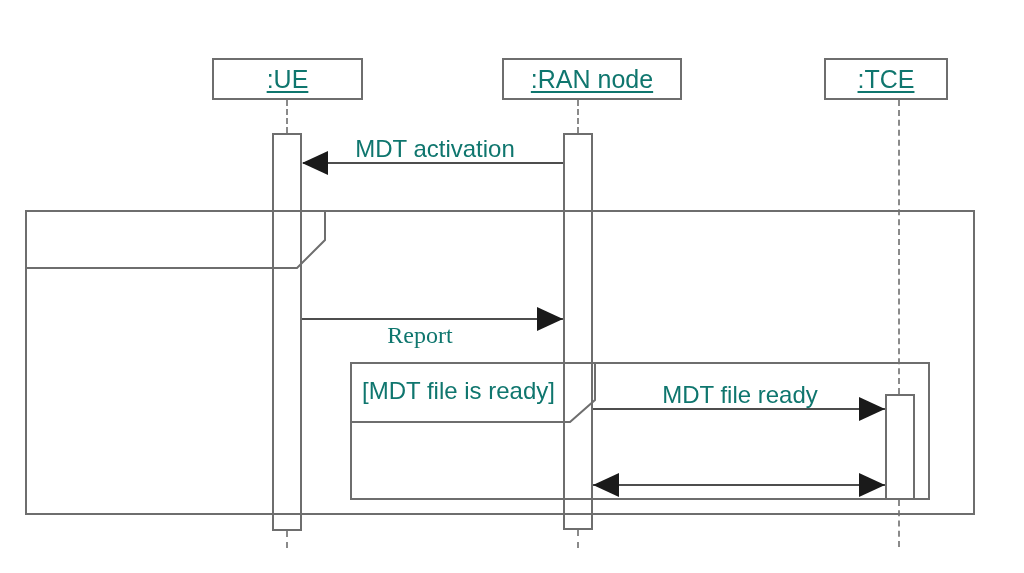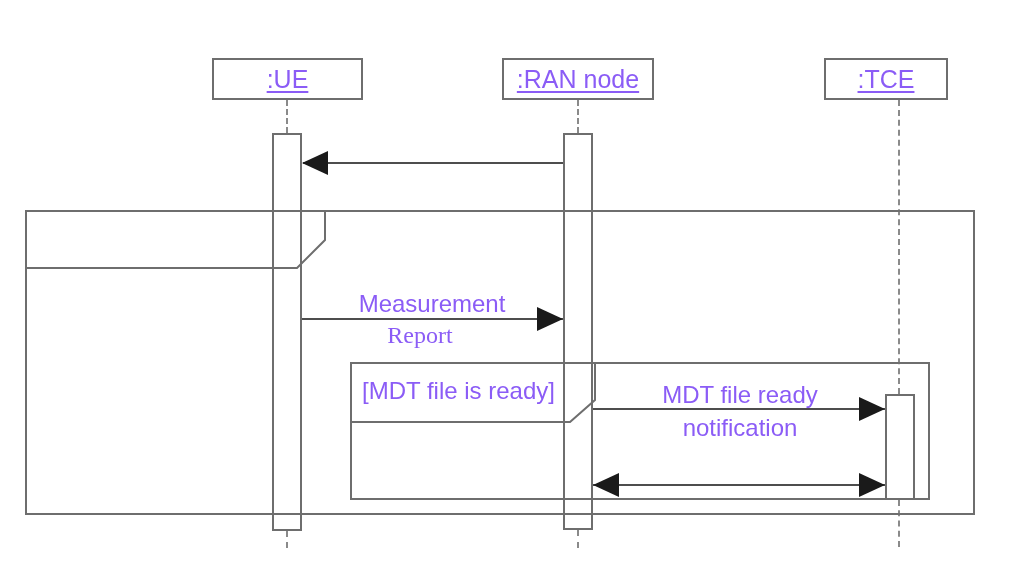--- a/index.html
+++ b/index.html
@@ -1,18 +1,18 @@
 <!DOCTYPE html>
 <html><head>
 <meta charset="utf-8">
 <style>
   html,body{margin:0;padding:0;background:#fff;}
   #canvas{
     position:relative;width:1024px;height:573px;background:#fff;overflow:hidden;
-    font-family:"Liberation Sans","DejaVu Sans",sans-serif;color:#8b5cf6;
+    font-family:"Liberation Sans","DejaVu Sans",sans-serif;color:#0f766e;
   }
   
   .pbox{
     position:absolute;top:58px;height:42px;box-sizing:border-box;
     border:2px solid #6e6e6e;background:#fff;
     display:flex;align-items:center;justify-content:center;
   }
   .pbox .plabel{
     font-size:25px;text-decoration:underline;text-underline-offset:3px;white-space:nowrap;
   }
@@ -35,21 +35,21 @@
   .arr.l{border-right:26px solid #1a1a1a;}
 </style>
 </head>
 <body>
 
 <div id="canvas">
 
   <div class="pbox" style="left:212px;width:151px;">
     <span class="plabel">:UE</span>
   </div>
-  <div class="pbox" style="left:502px;width:152px;text-align:right;">
+  <div class="pbox" style="left:502px;width:180px;text-align:right;">
     <span class="plabel">:RAN node</span>
   </div>
   <div class="pbox" style="left:824px;width:124px;">
     <span class="plabel">:TCE</span>
   </div>
 
   <div class="dash" style="left:286px;top:100px;height:33px;"></div>
   <div class="dash" style="left:577px;top:100px;height:33px;"></div>
   <div class="dash" style="left:898px;top:100px;height:294px;"></div>
   <div class="dash" style="left:286px;top:531px;height:17px;"></div>
@@ -66,28 +66,27 @@
   </svg>
 
   <div class="frame" style="left:350px;top:362px;width:580px;height:138px;"></div>
   <svg class="pent" style="left:350px;top:362px;" width="247" height="62" viewBox="0 0 247 62">
     <path d="M 1 1 H 245 V 38 L 220 60 H 1 Z" fill="none" stroke="#6e6e6e" stroke-width="2"></path>
   </svg>
   <div class="guard" style="left:362px;top:377px;text-align:right;">[MDT file is ready]</div>
 
   <div class="msgline" style="left:303px;top:162px;width:260px;"></div>
   <div class="arr l" style="left:302px;top:151px;"></div>
+  <div class="mlabel" style="left:435px;top:135px;">MDT activation</div>
 
   <div class="msgline" style="left:302px;top:318px;width:261px;"></div>
   <div class="arr r" style="left:537px;top:307px;"></div>
-  <div class="mlabel" style="left:432px;top:290px;">Measurement</div>
   <div class="mlabel" style="left:420px;top:322px;font-family:Liberation Serif, serif;">Report</div>
 
   <div class="msgline" style="left:593px;top:408px;width:292px;"></div>
   <div class="arr r" style="left:859px;top:397px;"></div>
   <div class="mlabel" style="left:740px;top:381px;">MDT file ready</div>
-  <div class="mlabel" style="left:740px;top:414px;">notification</div>
 
   <div class="msgline" style="left:593px;top:484px;width:292px;"></div>
   <div class="arr l" style="left:593px;top:473px;"></div>
   <div class="arr r" style="left:859px;top:473px;"></div>
 
 </div>
 
 </body></html>

